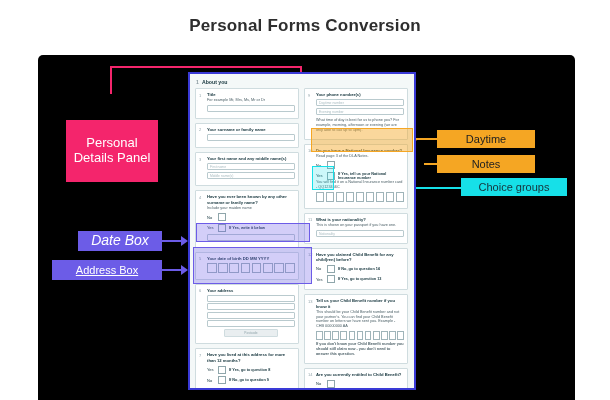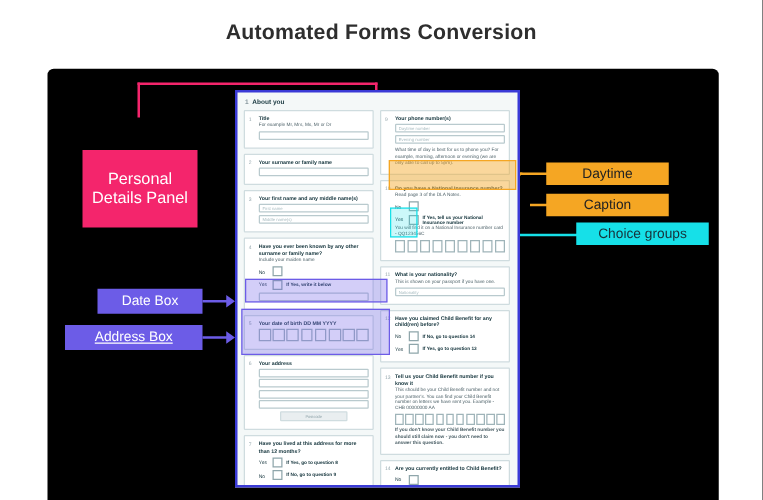--- a/index.html
+++ b/index.html
@@ -25,21 +25,21 @@
   .callout{
     position:absolute;display:flex;align-items:center;justify-content:center;
     text-align:center;color:#ffffff;line-height:1.12;
   }
   .callout.pink{background:#f4256c;}
   .callout.purple{background:#6c5ce7;}
   .callout.orange{background:#f5a623;color:#222222;}
   .callout.cyan{background:#16e0e8;color:#17323a;}
 
   #cb-personal{left:66px;top:92px;width:92px;height:62px;font-size:13px;margin-top:28px;}
-  #cb-date{left:78px;top:231px;width:84px;height:20px;font-size:11px;}
+  #cb-date{left:78px;top:231px;width:84px;height:20px;font-size:14px;font-style:italic;}
   #cb-address{left:52px;top:260px;width:110px;height:20px;font-size:11px;text-decoration:underline;}
   #cb-caption{left:437px;top:130px;width:98px;height:18px;font-size:11px;}
   #cb-widget{left:437px;top:155px;width:98px;height:18px;font-size:11px;}
   #cb-choice{left:461px;top:178px;width:106px;height:18px;font-size:11px;}
 
   
   .ln{position:absolute;}
   .ln-pink{background:#f4256c;}
   .ln-purple{background:#6c5ce7;}
   .ln-orange{background:#f5a623;}
@@ -91,21 +91,21 @@
   .hl{position:absolute;pointer-events:none;}
   .hl-purple{background:rgba(108,92,231,.30);border:1px solid #6c5ce7;}
   .hl-cyan{background:rgba(22,224,232,.22);border:1.5px solid #16e0e8;}
   .hl-orange{background:rgba(245,166,35,.45);border:1px solid #f5a623;}
 </style>
 </head>
 <body>
 
 <div class="slide">
 
-  <div class="slide-title">Automated Forms Conversion</div>
+  <div class="slide-title">Personal Forms Conversion</div>
 
   <div class="backdrop"></div>
 
   <div class="ln ln-pink" style="left:110px;top:66px;width:2px;height:28px;"></div>
   <div class="ln ln-pink" style="left:110px;top:66px;width:192px;height:2px;"></div>
   <div class="ln ln-pink" style="left:300px;top:66px;width:2px;height:12px;"></div>
   <div class="arr arr-d-pink" style="left:296px;top:76px;"></div>
 
   <div class="ln ln-purple" style="left:162px;top:240px;width:20px;height:2px;"></div>
   <div class="arr arr-r-purple" style="left:181px;top:236px;"></div>
@@ -118,21 +118,21 @@
   <div class="arr arr-d-orange" style="left:410px;top:138px;"></div>
 
   <div class="ln ln-orange" style="left:424px;top:163px;width:14px;height:1.5px;"></div>
 
   <div class="ln ln-cyan" style="left:318px;top:187px;width:144px;height:1.5px;"></div>
 
   <div class="callout pink" id="cb-personal">Personal Details Panel</div>
   <div class="callout purple" id="cb-date">Date Box</div>
   <div class="callout purple" id="cb-address">Address Box</div>
   <div class="callout orange" id="cb-caption">Daytime</div>
-  <div class="callout orange" id="cb-widget">Caption</div>
+  <div class="callout orange" id="cb-widget">Notes</div>
   <div class="callout cyan" id="cb-choice">Choice groups</div>
 
   <div class="form-doc">
     <div class="form-head">
       <span class="qn">1</span><span>About you</span>
     </div>
 
     <div class="form-cols">
 
       <div class="col">

